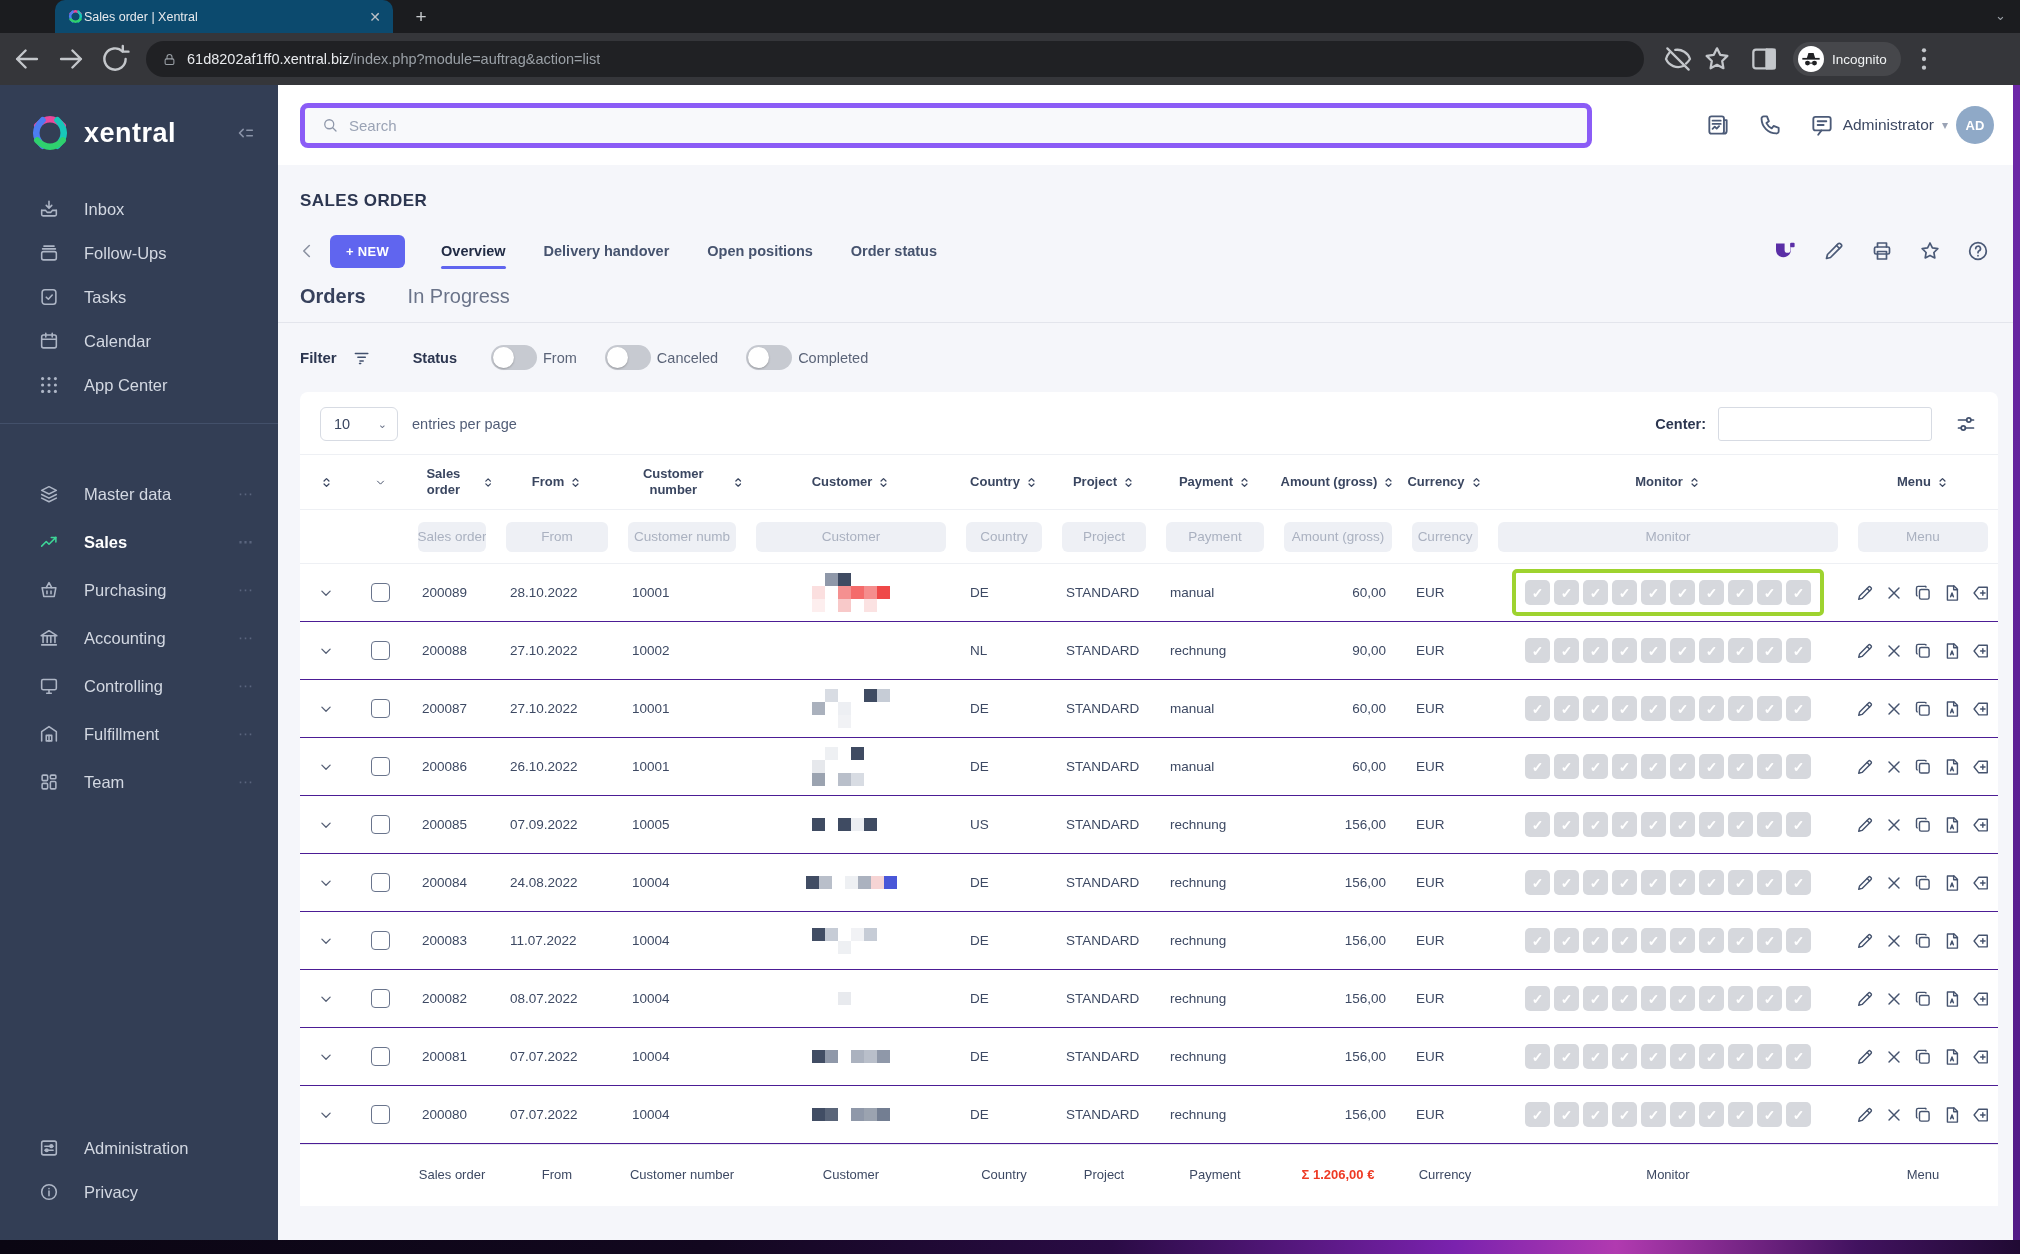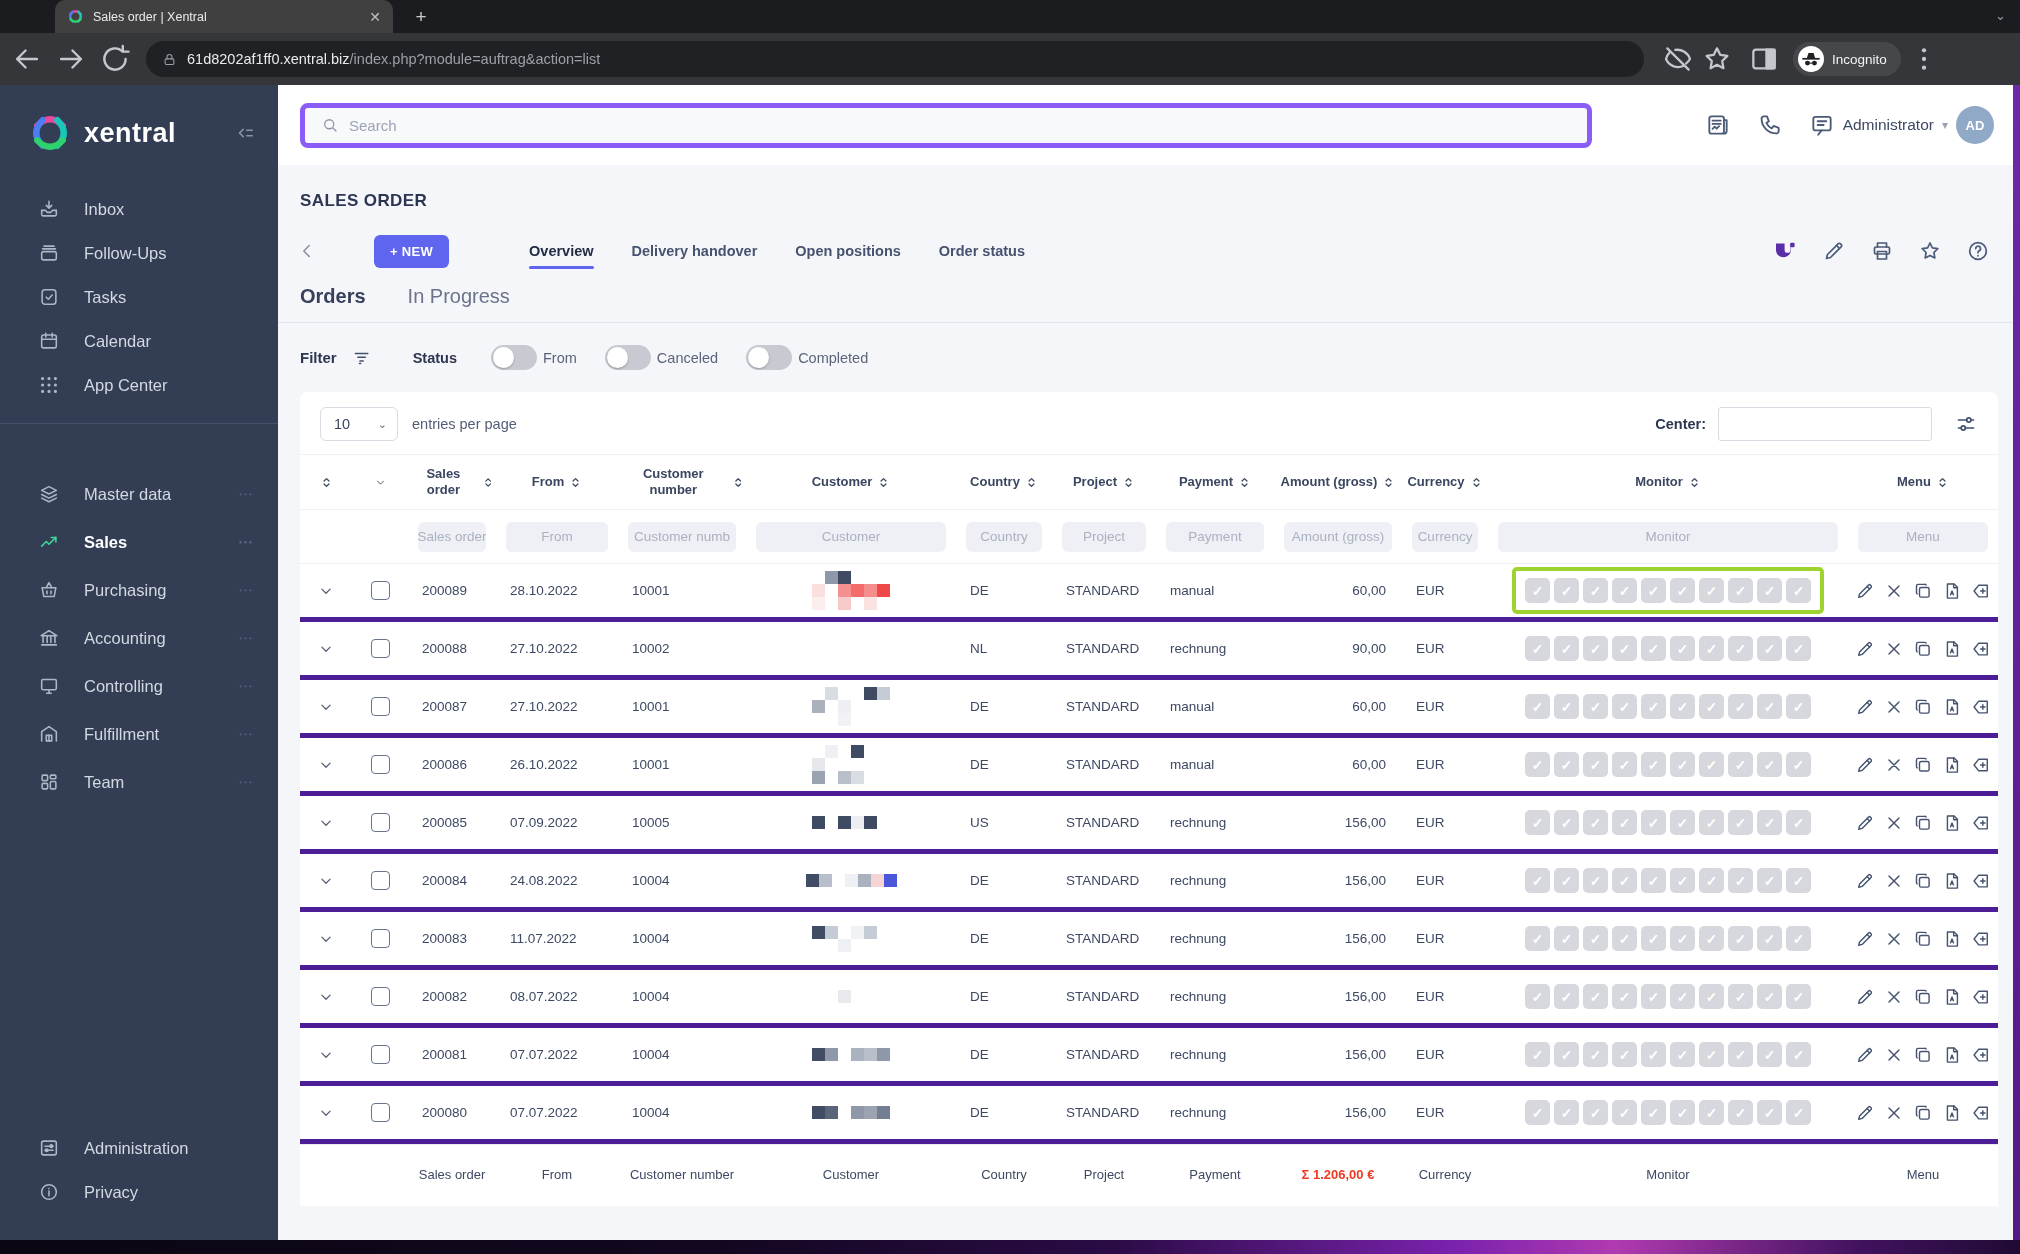--- a/index.html
+++ b/index.html
@@ -2,22 +2,22 @@
 <html><head>
 <meta charset="utf-8">
 <style>
   * { margin:0; padding:0; box-sizing:border-box; }
   html,body { width:2020px; height:1254px; overflow:hidden; background:#0a0612;
     font-family:"Liberation Sans", sans-serif; }
   .stage { position:relative; width:2020px; height:1254px; background:#f5f6fa; }
 
   
   .tabstrip { position:absolute; left:0; top:0; width:2020px; height:33px; background:#1b1c1f; }
-  .tab { position:absolute; left:55px; top:0; width:338px; height:33px; background:#404040;
-    border-radius:10px 10px 0 0; display:flex; align-items:center; padding:0 12px; gap:9px; }
+  .tab { position:absolute; left:55px; top:0; width:338px; height:33px; background:#0c4a6e;
+    border-radius:10px 10px 0 0; display:flex; align-items:center; padding:0 12px; }
   .tab-title { color:#e8eaed; font-size:12.5px; flex:1; white-space:nowrap; overflow:hidden; }
   .tab-close { color:#bdc1c6; font-size:14px; cursor:default; }
   .newtab-btn { position:absolute; left:408px; top:4px; width:26px; height:26px; color:#c7cacd;
     font-size:19px; display:flex; align-items:center; justify-content:center; }
   .strip-chev { position:absolute; right:14px; top:8px; color:#9aa0a6; font-size:13px; }
 
   .toolbar { position:absolute; left:0; top:33px; width:2020px; height:52px; background:#35363a;
     display:flex; align-items:center; }
   .nav-ico { width:34px; height:34px; display:flex; align-items:center; justify-content:center;
     color:#c4c7cb; margin-left:10px; }
@@ -60,21 +60,21 @@
   .tbic { position:relative; width:26px; height:26px; display:flex; }
   .admin { display:flex; align-items:center; gap:8px; margin-left:8px; }
   .admin-name { font-size:15.5px; color:#3d4963; }
   .admin-chev { color:#9aa3b5; font-size:12px; }
   .avatar { width:38px; height:38px; border-radius:50%; background:#8fa9c7; color:#fff; font-size:13px;
     font-weight:700; display:flex; align-items:center; justify-content:center; margin-left:8px; }
 
   
   .content { background:#f5f6fa; }
   .page-title { padding:26px 0 0 22px; font-size:17px; font-weight:700; color:#2c3650; letter-spacing:.4px; }
-  .tabs-row { display:flex; align-items:center; padding:22px 30px 0 18px; height:58px;gap:44px; }
+  .tabs-row { display:flex; align-items:center; padding:22px 30px 0 18px; height:58px; }
   .back-chev { color:#8a90a0; width:26px; display:flex; justify-content:center; }
   .new-btn { margin-left:12px; background:#6065ef; color:#fff; font-size:13px; font-weight:600;
     border:none; border-radius:6px; padding:9px 16px; letter-spacing:.3px; }
   .tabs { display:flex; gap:38px; margin-left:36px; height:100%; align-items:center; }
   .tab-item { font-size:14.5px; font-weight:700; color:#46536e; position:relative; height:100%;
     display:flex; align-items:center; }
   .tab-item.active { color:#222c45; }
   .tab-item.active::after { content:""; position:absolute; left:0; right:0; bottom:0; height:3px;
     background:#6065ef; border-radius:2px; }
   .page-actions { margin-left:auto; display:flex; align-items:center; gap:24px; color:#4b5a77; }
@@ -105,21 +105,21 @@
   .tsearch-input { width:214px; height:34px; border:1px solid #d7dbe3; border-radius:3px; background:#fff; }
   .tune-ico { width:24px; height:24px; color:#41506d; display:flex; margin-left:10px; }
 
   .grid-row { display:grid; grid-template-columns:52px 56px 88px 122px 128px 210px 96px 104px 118px 128px 86px 360px 150px; align-items:center; }
   .thead { border-top:1px solid #eef0f4; border-bottom:1px solid #eef0f4; min-height:56px; }
   .th { display:flex; align-items:center; justify-content:center; gap:5px; font-size:13px; font-weight:700;
     color:#3a4660; text-align:center; line-height:1.2; padding:8px 2px; }
   .tfilter { min-height:54px; border-bottom:1px solid #eef0f4; }
   .chip { height:30px; margin:0 10px; background:#eef0f5; border-radius:6px; display:flex; align-items:center;
     justify-content:center; font-size:13.5px; color:#aab1c0; overflow:hidden; white-space:nowrap; padding:0 8px; }
-  .trow { min-height:58px; border-bottom:5px solid #4c1d95; }
+  .trow { min-height:58px; border-bottom:1px solid #4c1d95; }
   .td { font-size:13.5px; color:#3d4963; padding-left:14px; }
   .td.center { padding-left:0; text-align:center; }
   .td.right { padding-left:0; padding-right:16px; text-align:right; }
   .row-chev { color:#555f75; width:100%; display:flex; justify-content:center; }
   .rowcheck { width:19px; height:19px; border:1.6px solid #69748c; border-radius:4px; background:#fff; margin:0 auto; }
   .mosaic { display:flex; flex-direction:column; width:max-content; margin:0 auto; }
   .mosaic-r { display:flex; }
   .mosaic-c { width:13px; height:13px; }
   .mon-cell { display:flex; justify-content:center; }
   .mon-wrap { display:inline-flex; gap:4px; padding:7px 9px; border:4px solid transparent; border-radius:5px; }

